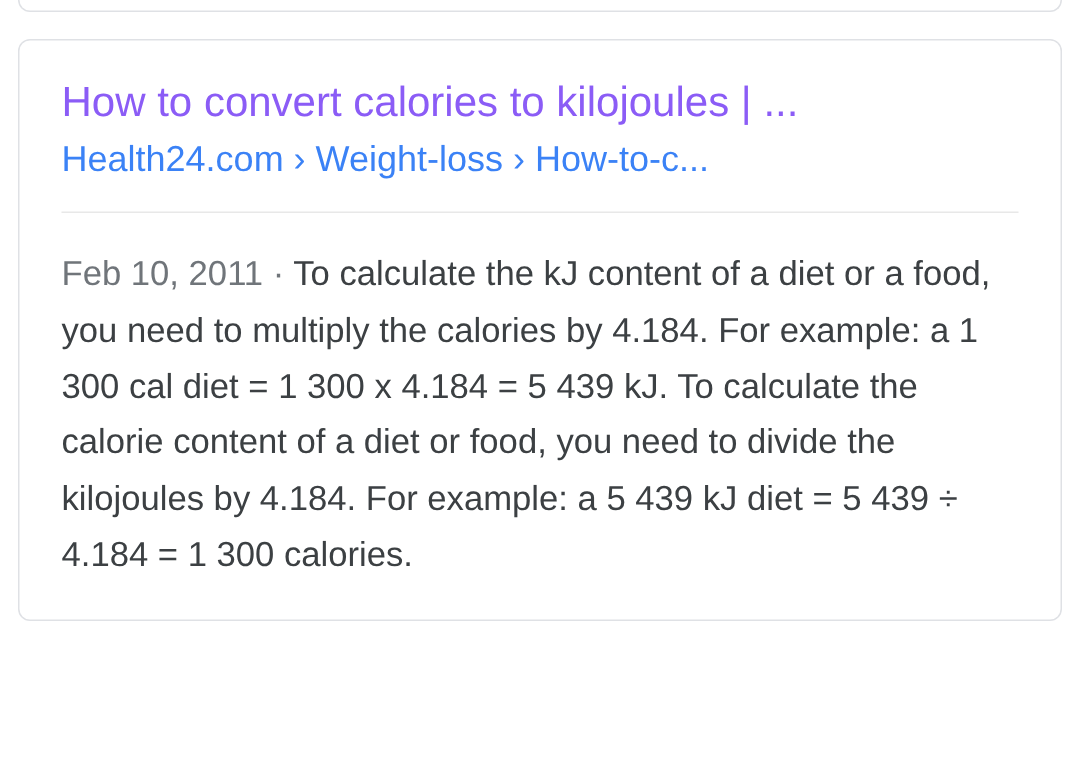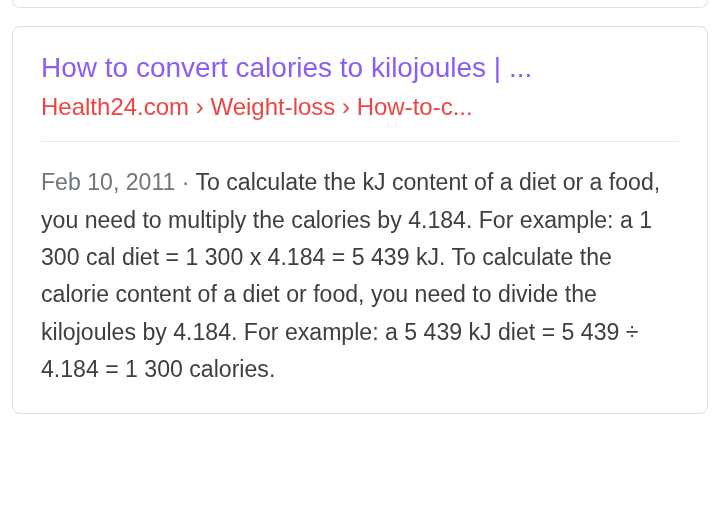--- a/index.html
+++ b/index.html
@@ -25,21 +25,21 @@
     }
     .result-title {
       color: #8b5cf6;
       font-size: 28px;
       line-height: 1.35;
       font-weight: 400;
       margin-bottom: 4px;
       cursor: pointer;
     }
     .result-url {
-      color: #ef4444;
+      color: #3b82f6;
       font-size: 24px;
       line-height: 1.35;
       font-weight: 400;
       margin-bottom: 18px;
     }
     .divider {
       border: none;
       border-top: 1px solid #e8e8e8;
       margin-bottom: 22px;
     }

